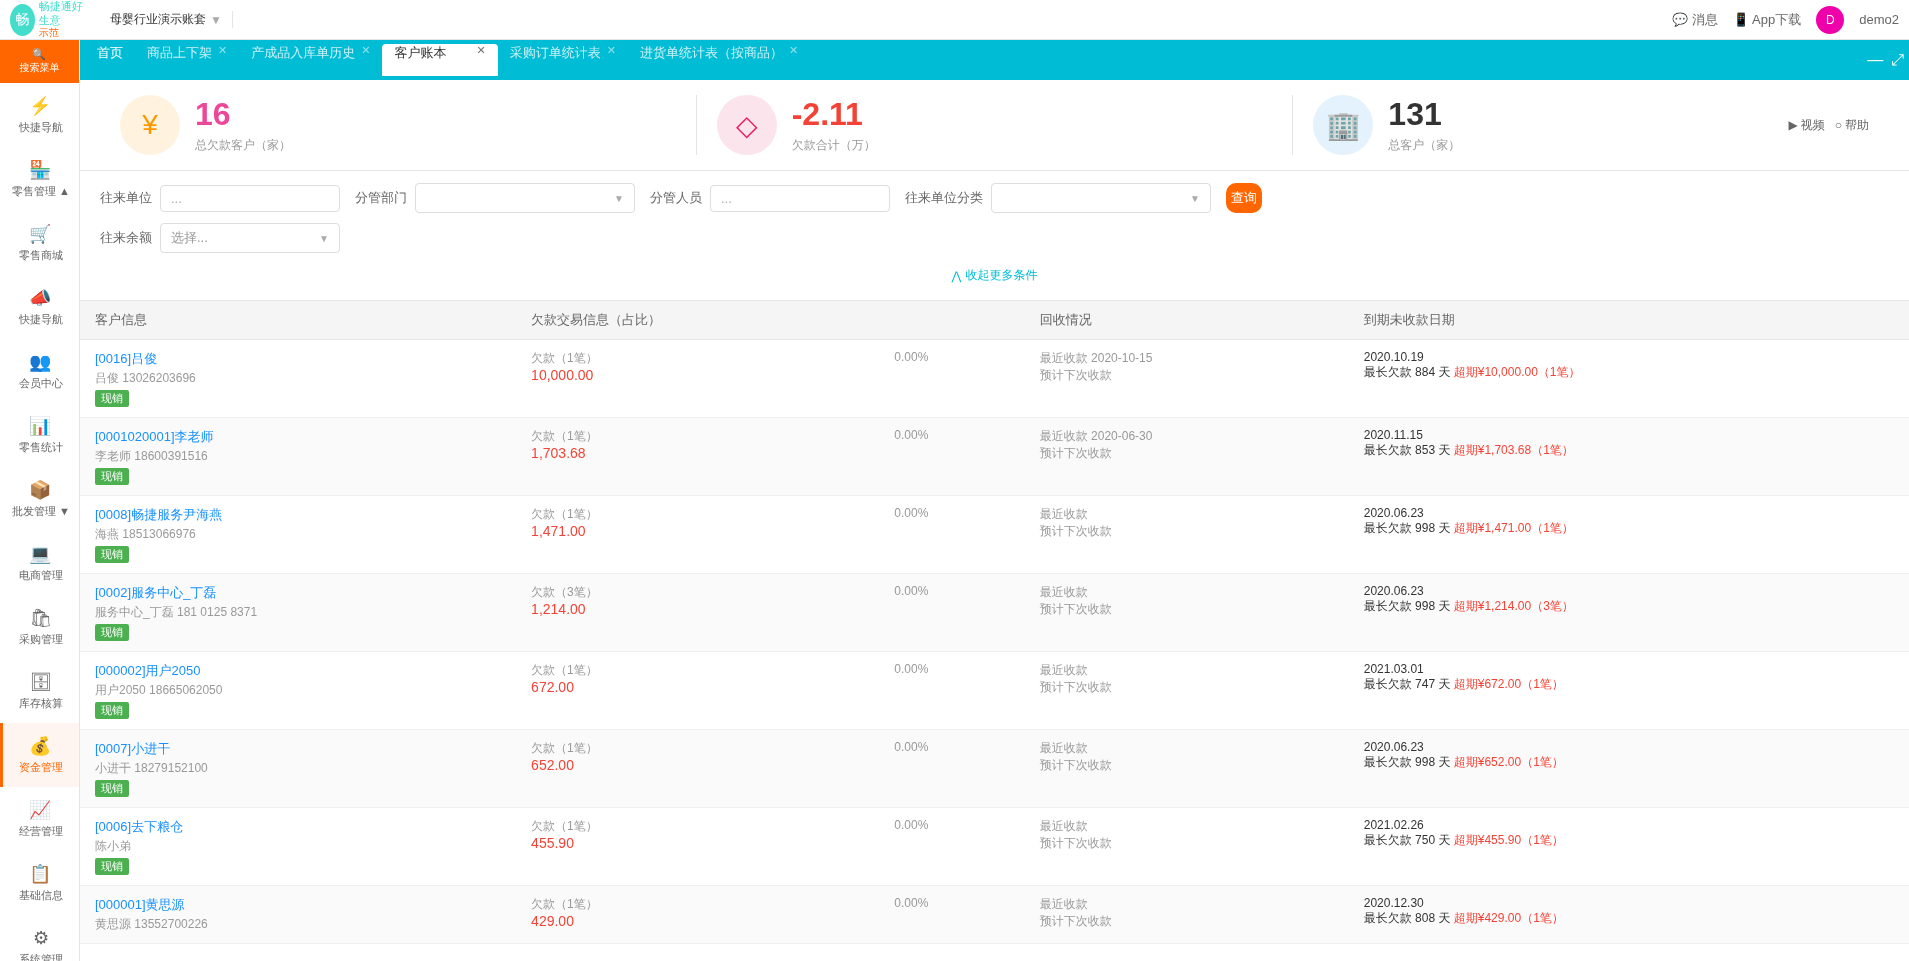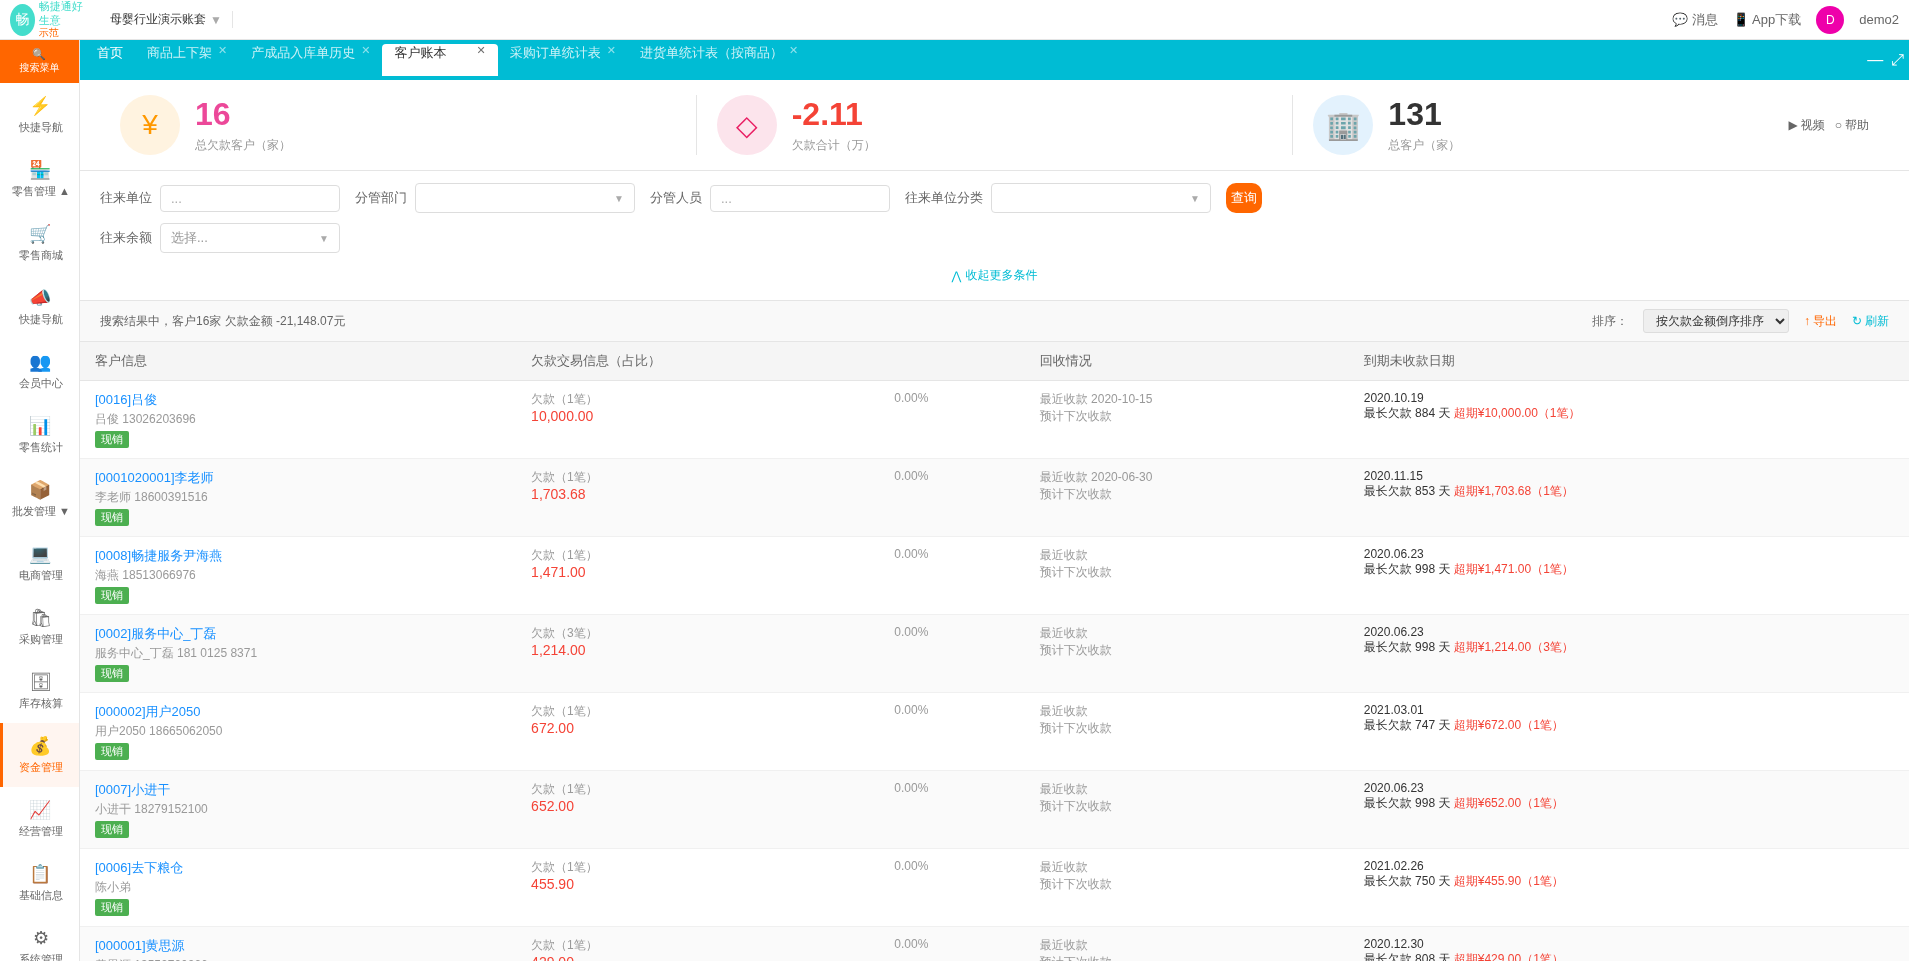--- a/index.html
+++ b/index.html
@@ -287,37 +287,20 @@
               <span class="chevron">▼</span>
             </div>
           </div>
         </div>
         <div class="collapse-btn">
           <span>⋀</span>
           <span>收起更多条件</span>
         </div>
       </div>
 
-      <div class="results-info">
-        <span>搜索结果中，客户16家    欠款金额 -21,148.07元</span>
-        <div class="results-actions">
-          <span>排序：</span>
-          <select class="sort-select">
-            <option>按欠款金额倒序排序</option>
-          </select>
-          <span class="export-btn">
-            <span>↑</span>
-            <span>导出</span>
-          </span>
-          <span class="refresh-btn">
-            <span>↻</span>
-            <span>刷新</span>
-          </span>
-        </div>
-      </div>
 
       <div class="table-container">
         <table>
           <thead>
             <tr>
               <th>客户信息</th>
               <th>欠款交易信息（占比）</th>
               <th></th>
               <th>回收情况</th>
               <th>到期未收款日期</th>

